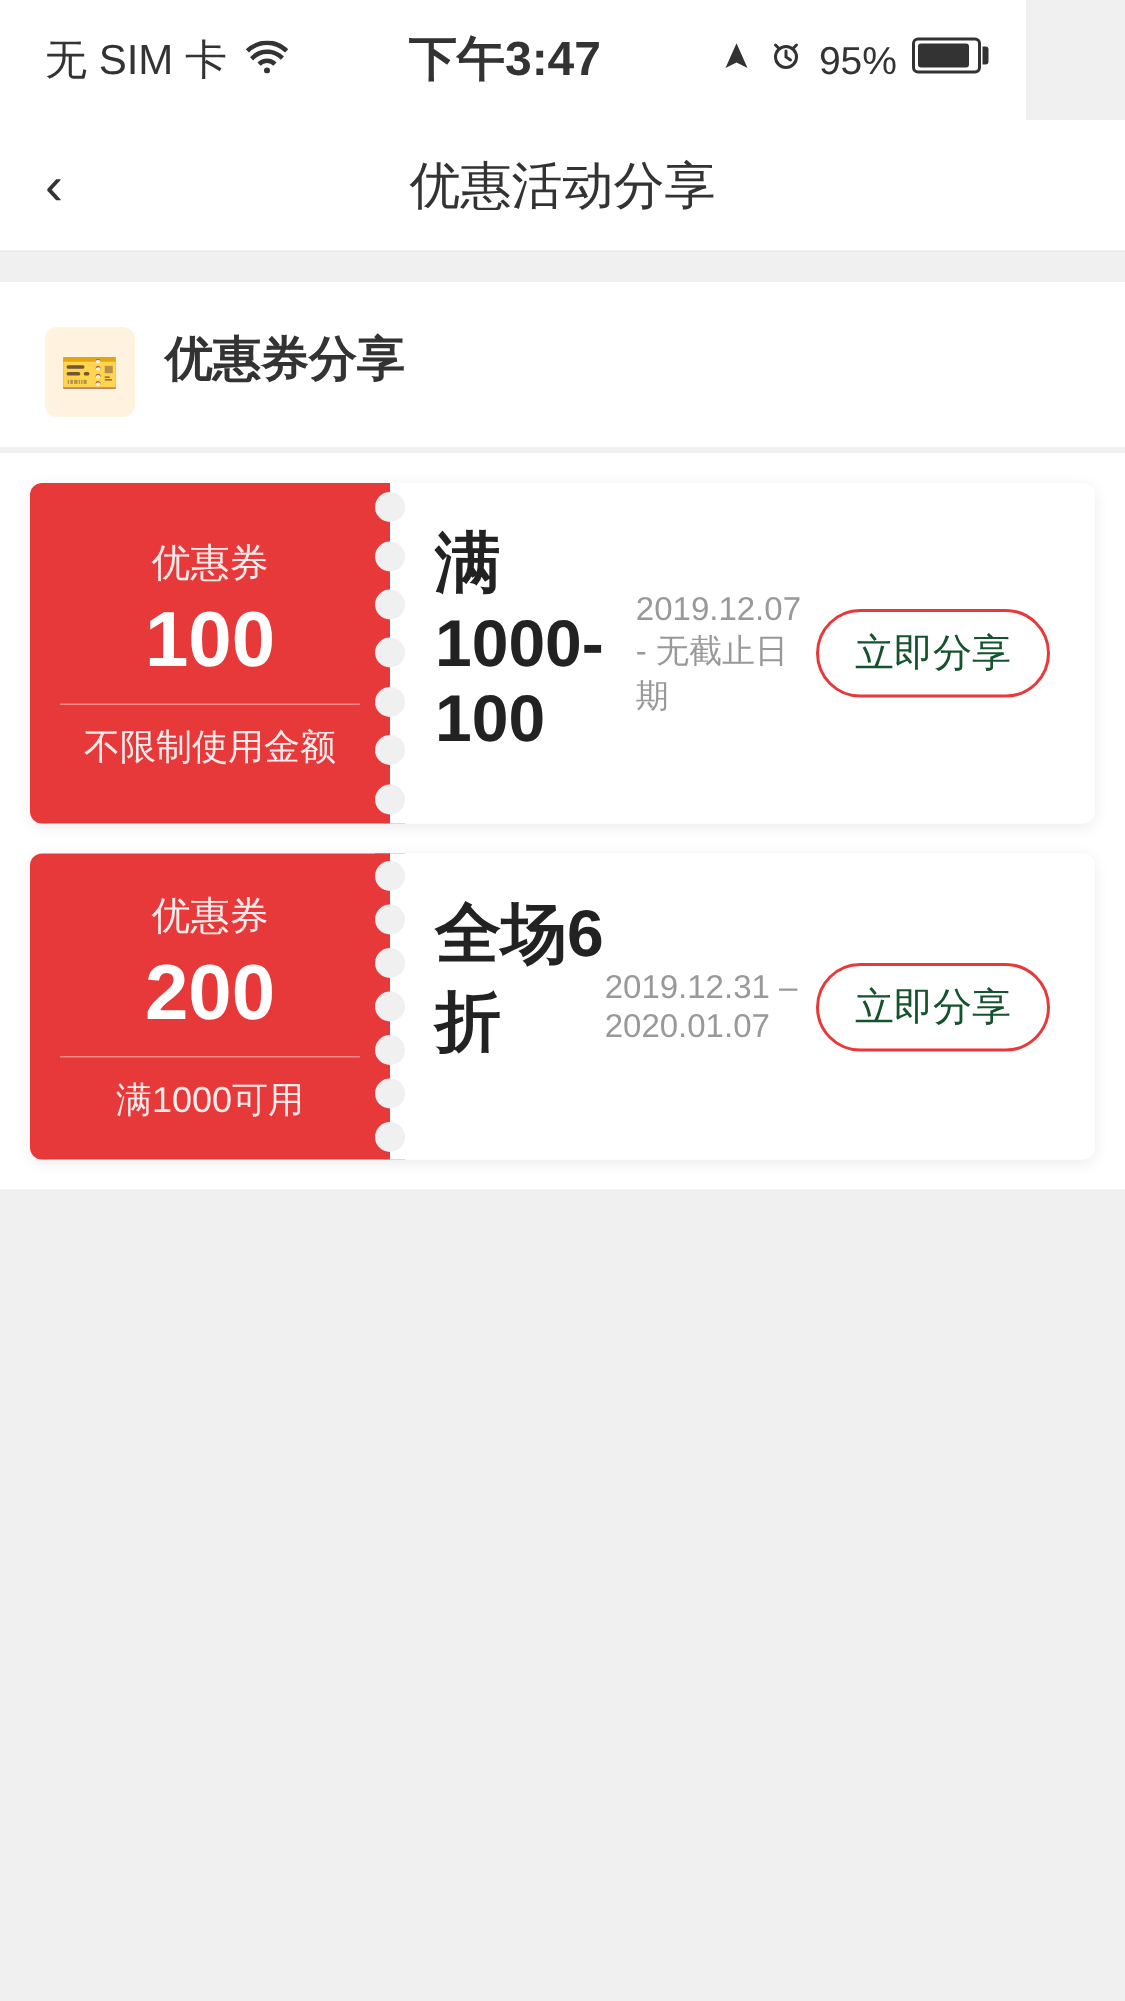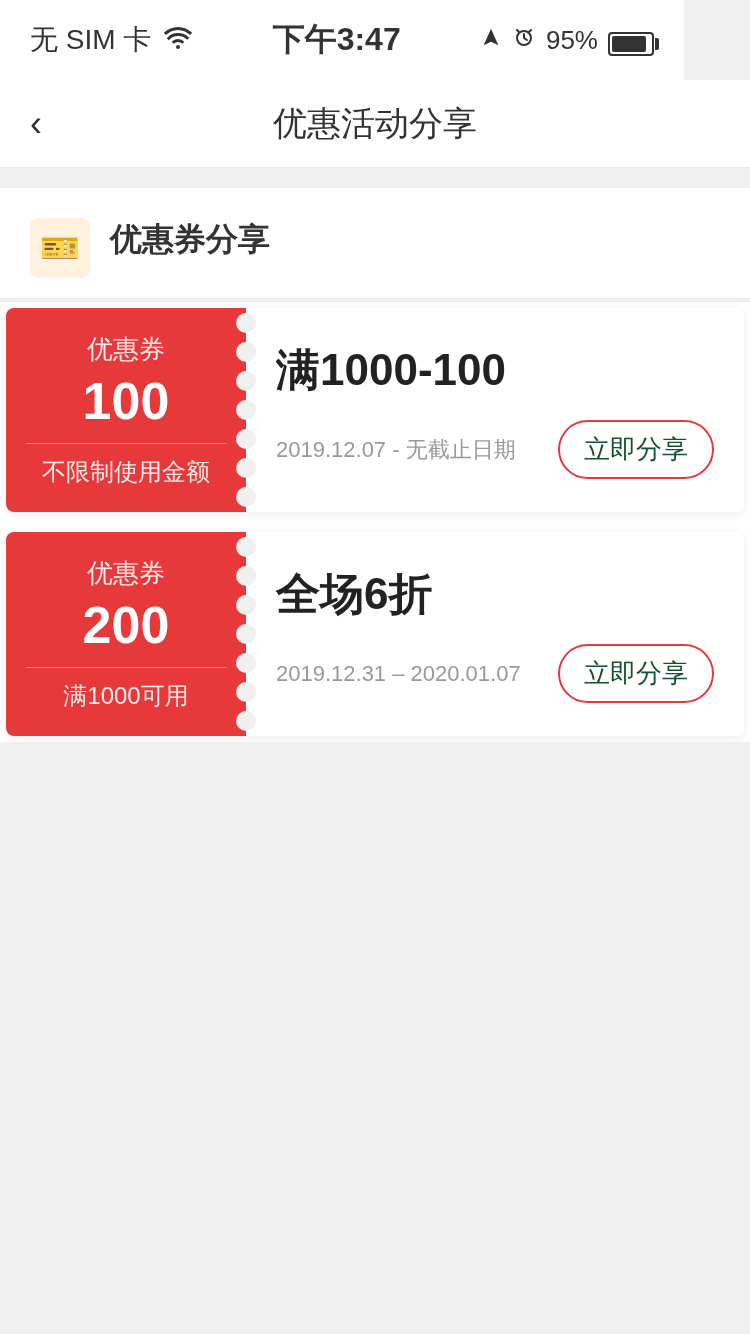--- a/index.html
+++ b/index.html
@@ -29,21 +29,21 @@
       display: flex;
       align-items: center;
       gap: 12px;
     }
     .status-center {
       font-size: 32px;
       font-weight: 700;
     }
     .status-right {
       display: flex;
-      align-items: flex-end;
+      align-items: flex-start;
       gap: 10px;
       font-size: 26px;
     }
     .battery {
       width: 46px;
       height: 24px;
       border: 2px solid #333;
       border-radius: 4px;
       position: relative;
       display: inline-flex;
@@ -120,21 +120,21 @@
     }
     .section-text p {
       font-size: 26px;
       color: #999;
     }
 
     
     .coupons-container {
       background: #fff;
       margin-top: 4px;
-      padding: 6px;
+      padding: 20px;
       display: flex;
       flex-direction: column;
       gap: 20px;
     }
 
     
     .coupon-card {
       display: flex;
       border-radius: 8px;
       overflow: visible;
@@ -205,21 +205,21 @@
       padding-top: 12px;
       width: 100%;
       text-align: center;
     }
 
     .coupon-right {
       background: #fff;
       flex: 1;
       padding: 24px 30px;
       display: flex;
-      flex-direction: column;
+      flex-direction: row;
       justify-content: center;
       border-radius: 0 8px 8px 0;
       position: relative;
     }
     .coupon-name {
       font-size: 44px;
       font-weight: 700;
       color: #222;
       margin-bottom: 20px;
     }

